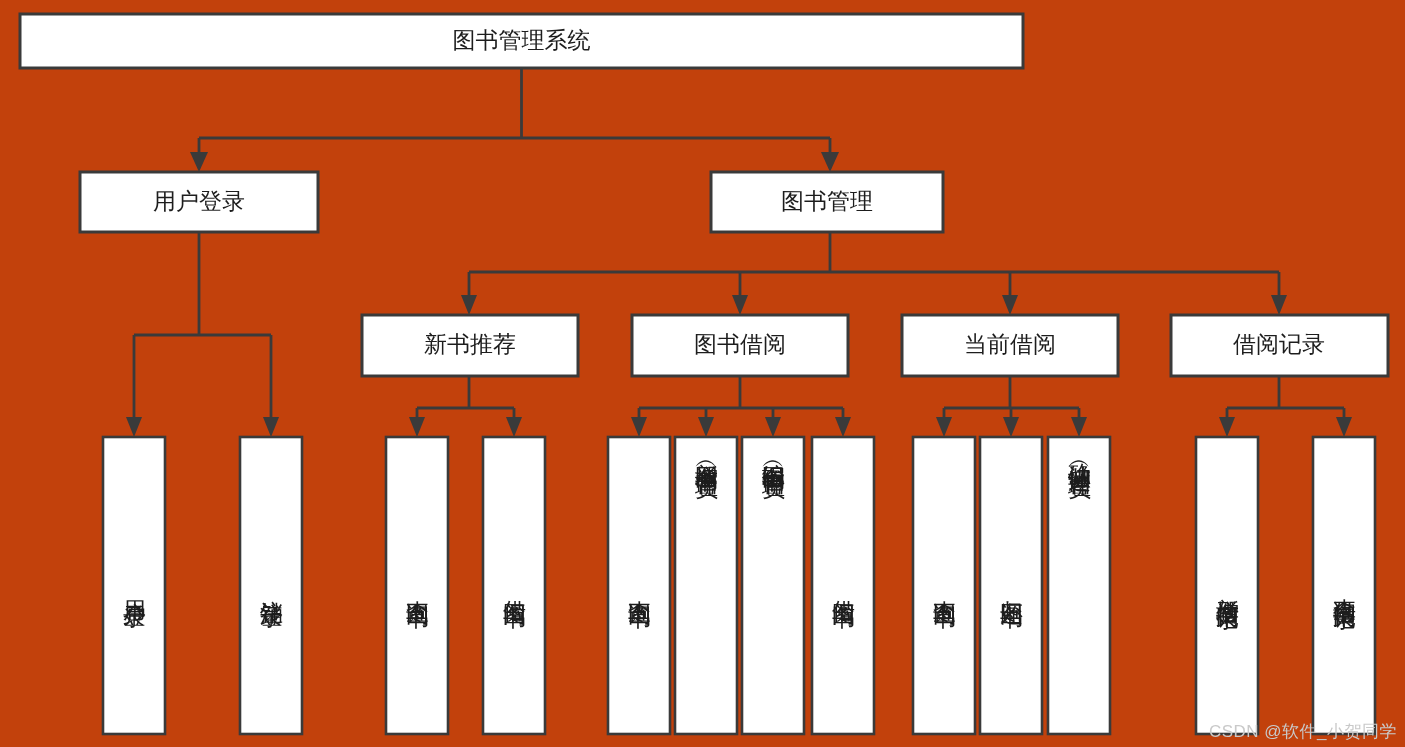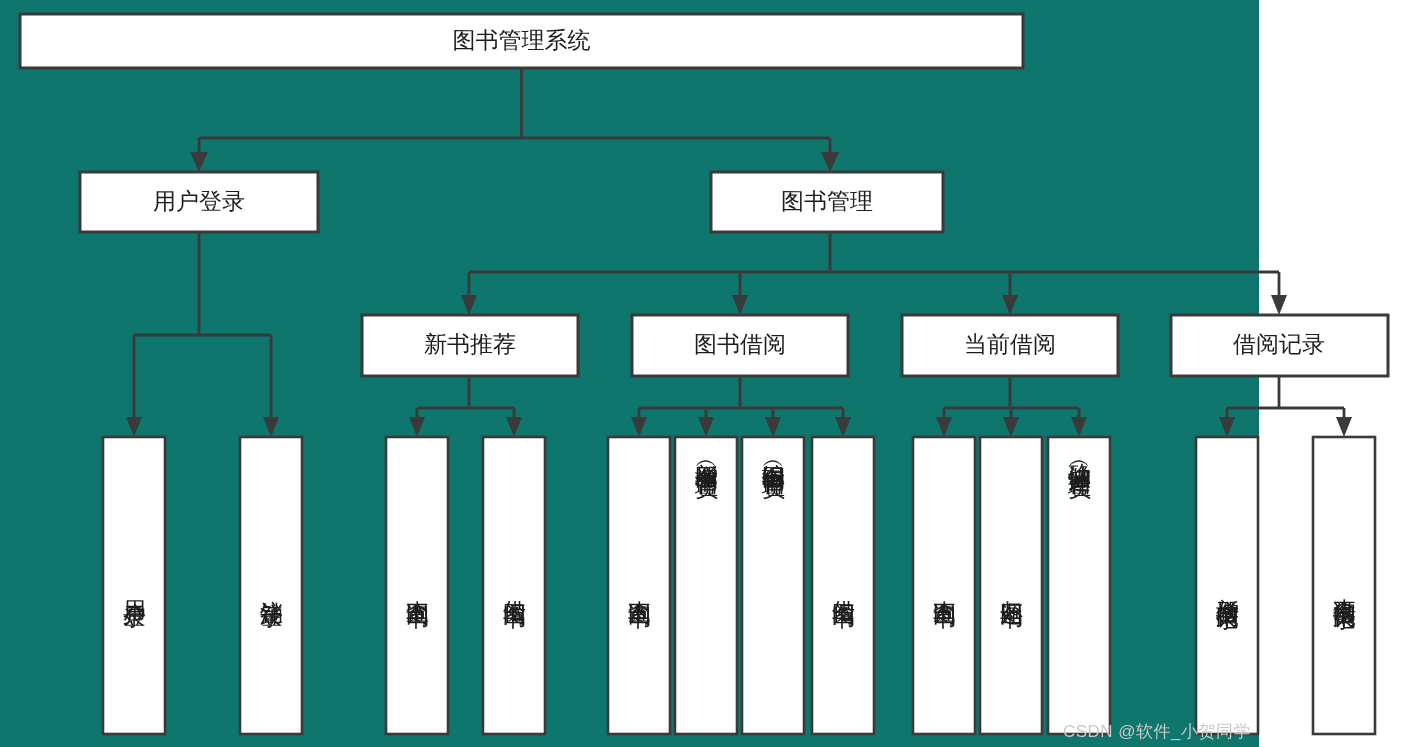--- a/index.html
+++ b/index.html
@@ -9,23 +9,23 @@
     background: #ffffff;
   }
   body {
     width: 1405px;
     height: 747px;
     font-family: "Liberation Sans", "DejaVu Sans", sans-serif;
     overflow: hidden;
   }
   #diagram-root {
     position: relative;
-    width: 1259px;
+    width: 1405px;
     height: 747px;
-    background: #0f766e;
+    background: #c2410c;
   }
   svg.diagram-canvas {
     position: absolute;
     left: 0;
     top: 0;
     width: 1405px;
     height: 747px;
     display: block;
   }
   .node-box {

